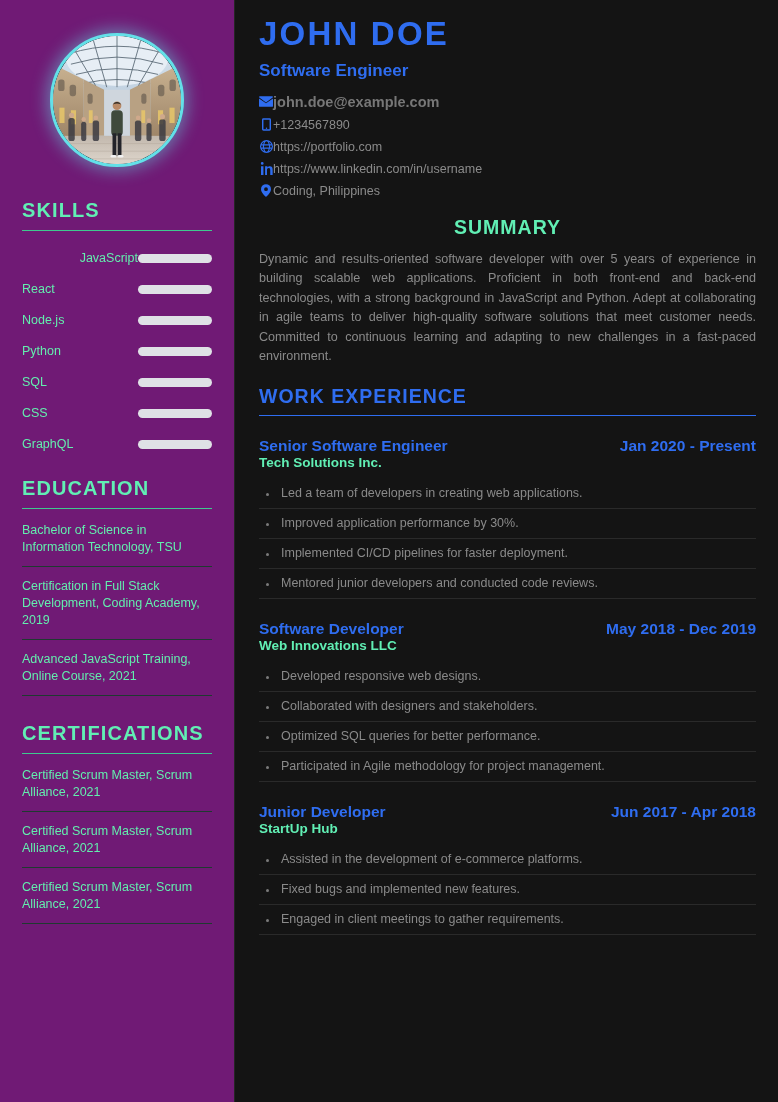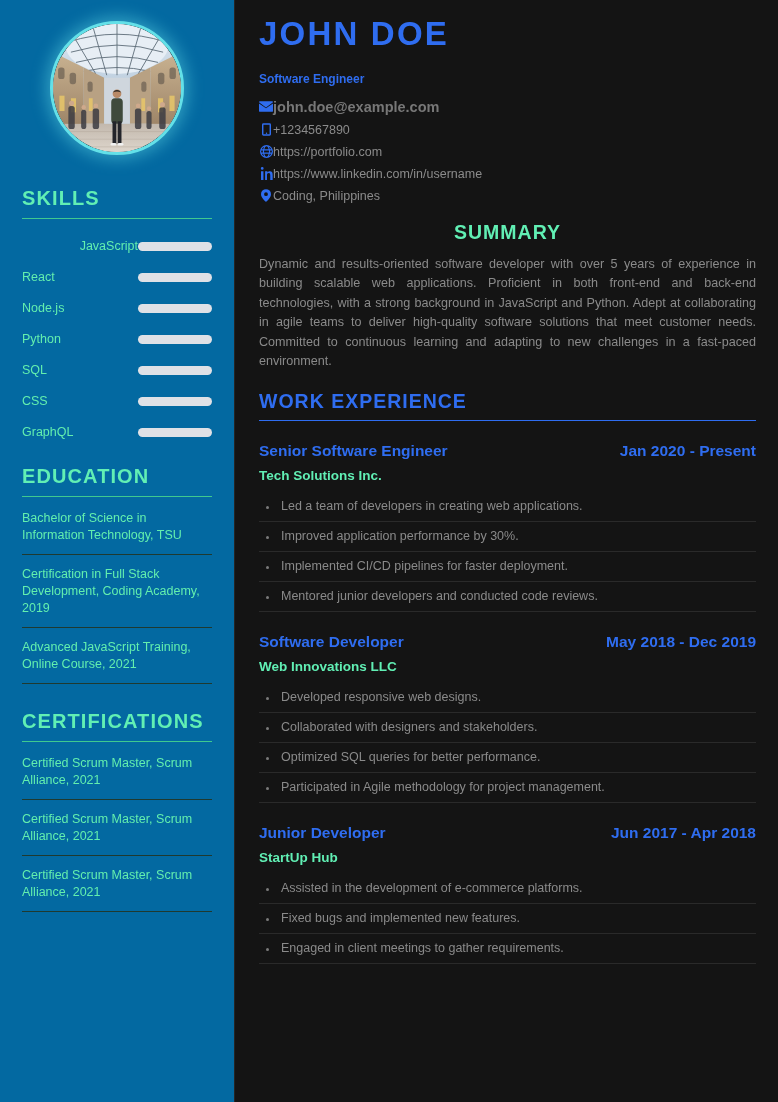--- a/index.html
+++ b/index.html
@@ -9,23 +9,23 @@
     background: #141414;
     font-family: "Liberation Sans", sans-serif;
     overflow: hidden;
   }
   .page { display: flex; width: 778px; height: 1102px; background: #141414; }
 
   
   .sidebar {
     width: 235px;
     flex: 0 0 235px;
-    background: #0369a1;
+    background: #701a75;
     border-right: 1px solid #252525;
-    padding: 20px 22px 0 22px;
+    padding: 32px 22px 0 22px;
   }
   .photo-wrap {
     width: 134px; height: 134px;
     margin: 1px auto 0 auto;
     position: relative;
   }
   .photo-ring {
     width: 134px; height: 134px;
     border-radius: 50%;
     border: 3px solid #63e0e8;
@@ -76,24 +76,24 @@
   
   .main { flex: 1; padding: 17px 22px 0 24px; min-width: 0; }
   .name {
     font-size: 33px;
     font-weight: bold;
     letter-spacing: 2.2px;
     color: #2f6df0;
     line-height: 1.05;
   }
   .role {
-    font-size: 12px;
+    font-size: 17px;
     font-weight: bold;
     color: #2f6df0;
-    margin-top: 20px;
+    margin-top: 9px;
   }
 
   .contact-list { margin-top: 13px; }
   .contact {
     display: flex;
     align-items: center;
     margin-bottom: 8px;
   }
   .ico { width: 14px; flex: 0 0 14px; display: flex; align-items: center; justify-content: center; }
   .ico svg { display: block; fill: #2f6df0; }
@@ -115,21 +115,21 @@
     line-height: 19.5px;
     color: #8a8a8a;
     text-align: justify;
     margin-top: 11px;
   }
 
   .job { margin-top: 21px; }
   .job-head { display: flex; justify-content: space-between; align-items: baseline; gap: 12px; }
   .job-title { font-size: 15.5px; font-weight: bold; color: #2f6df0; }
   .job-date  { font-size: 15.5px; font-weight: bold; color: #2f6df0; white-space: nowrap; }
-  .job-company { font-size: 13.5px; font-weight: bold; color: #61efb4; margin-top: 8px; }
+  .job-company { font-size: 13.5px; font-weight: bold; color: #61efb4; margin-top: 0; }
   .bullets { list-style: none; margin-top: 9px; }
   .bullet {
     font-size: 12.5px;
     color: #8a8a8a;
     padding: 7px 0 8px 22px;
     border-bottom: 1px solid #2a2a2a;
     position: relative;
   }
   .bullet::before {
     content: "";

